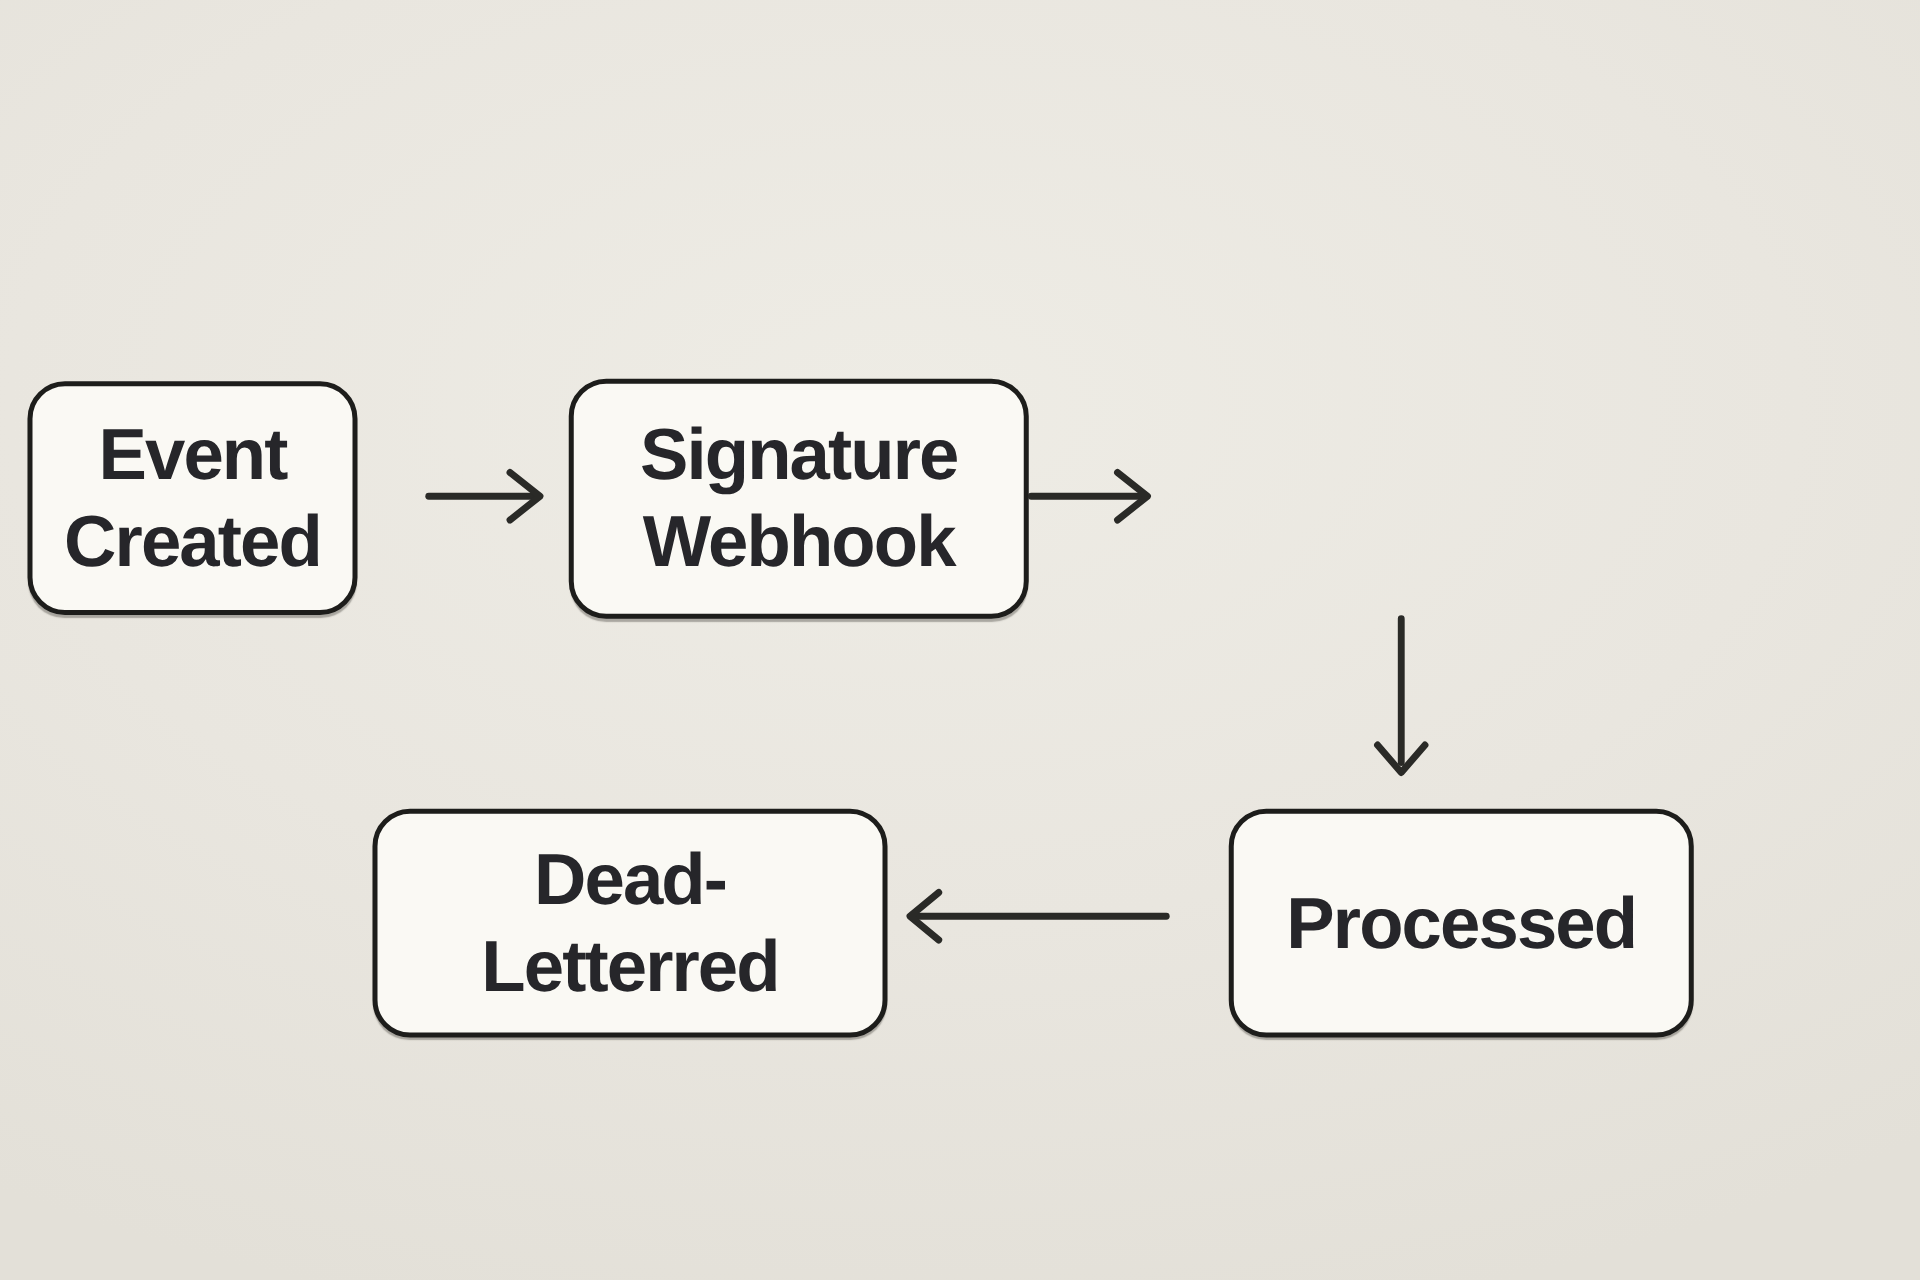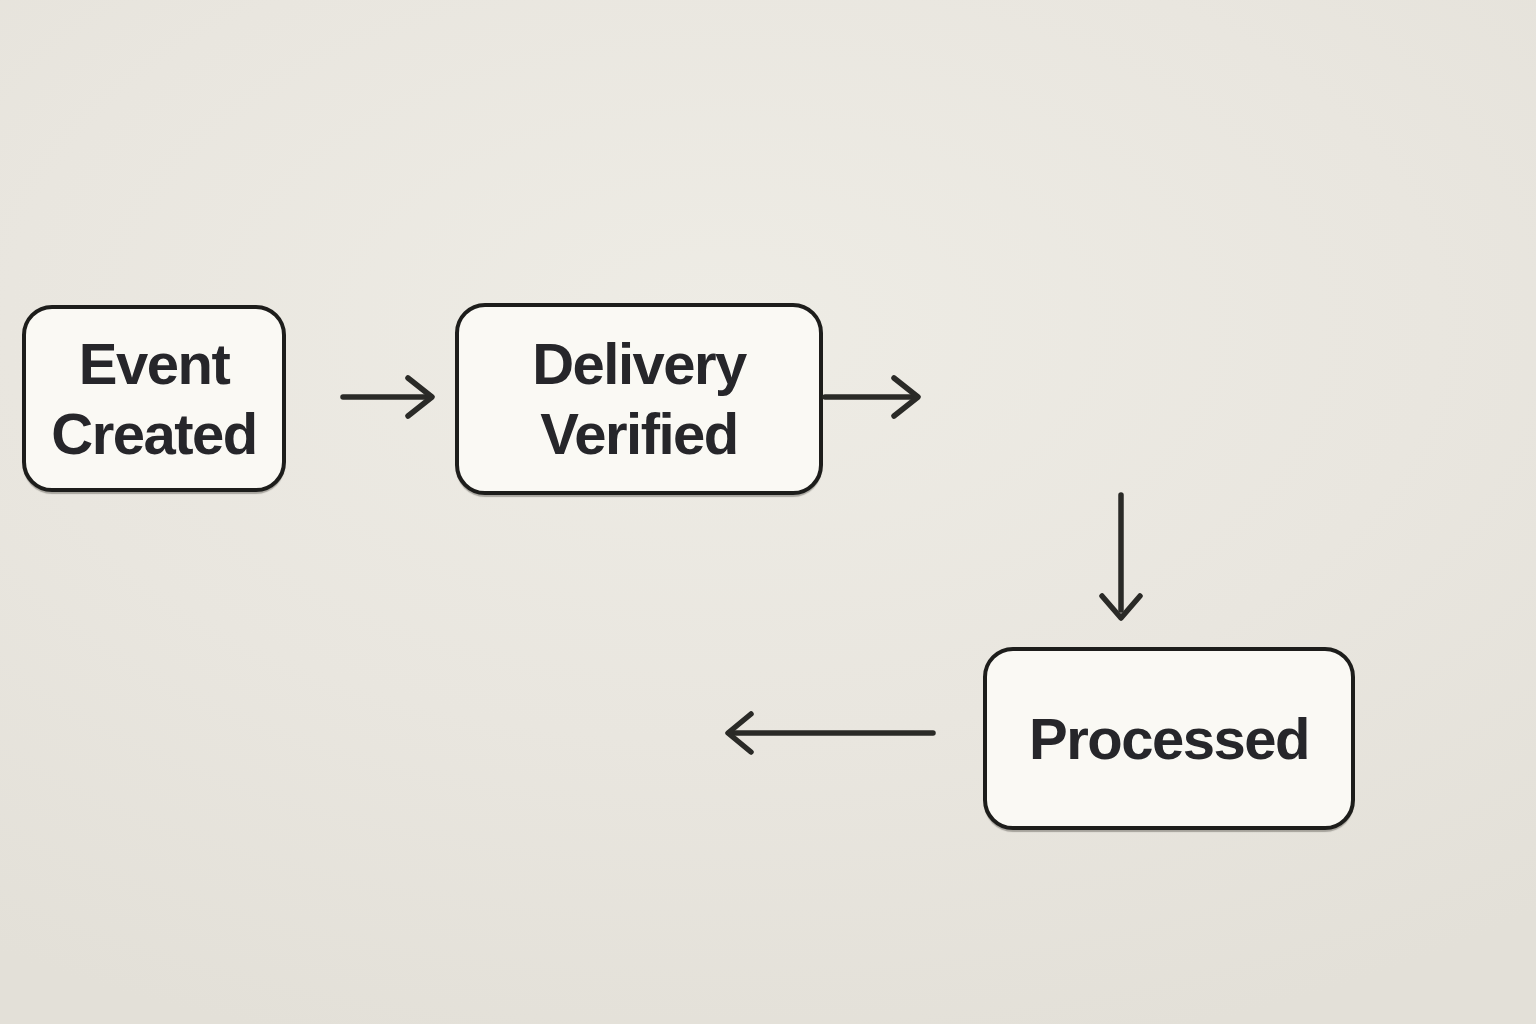--- a/index.html
+++ b/index.html
@@ -76,28 +76,31 @@
 <body>
 
 <div class="canvas">
 
 
   <div class="node" id="node-event-created">
     <span>Event Created</span>
   </div>
 
   <div class="node" id="node-signature-verified">
-    <span>Delivery Verified</span>
+    <span>Signature Webhook</span>
   </div>
 
 
   <div class="node" id="node-processed">
     <span>Processed</span>
   </div>
 
+  <div class="node" id="node-dead-lettered">
+    <span>Dead-Letterred</span>
+  </div>
 
   <svg class="arrows" viewBox="0 0 1536 1024" xmlns="http://www.w3.org/2000/svg">
     <g>
       <path d="M343 397 L426 397"></path>
       <path d="M408 378 L432 397 L408 416"></path>
     </g>
     <g>
       <path d="M825 397 L912 397"></path>
       <path d="M894 378 L918 397 L894 416"></path>
     </g>

